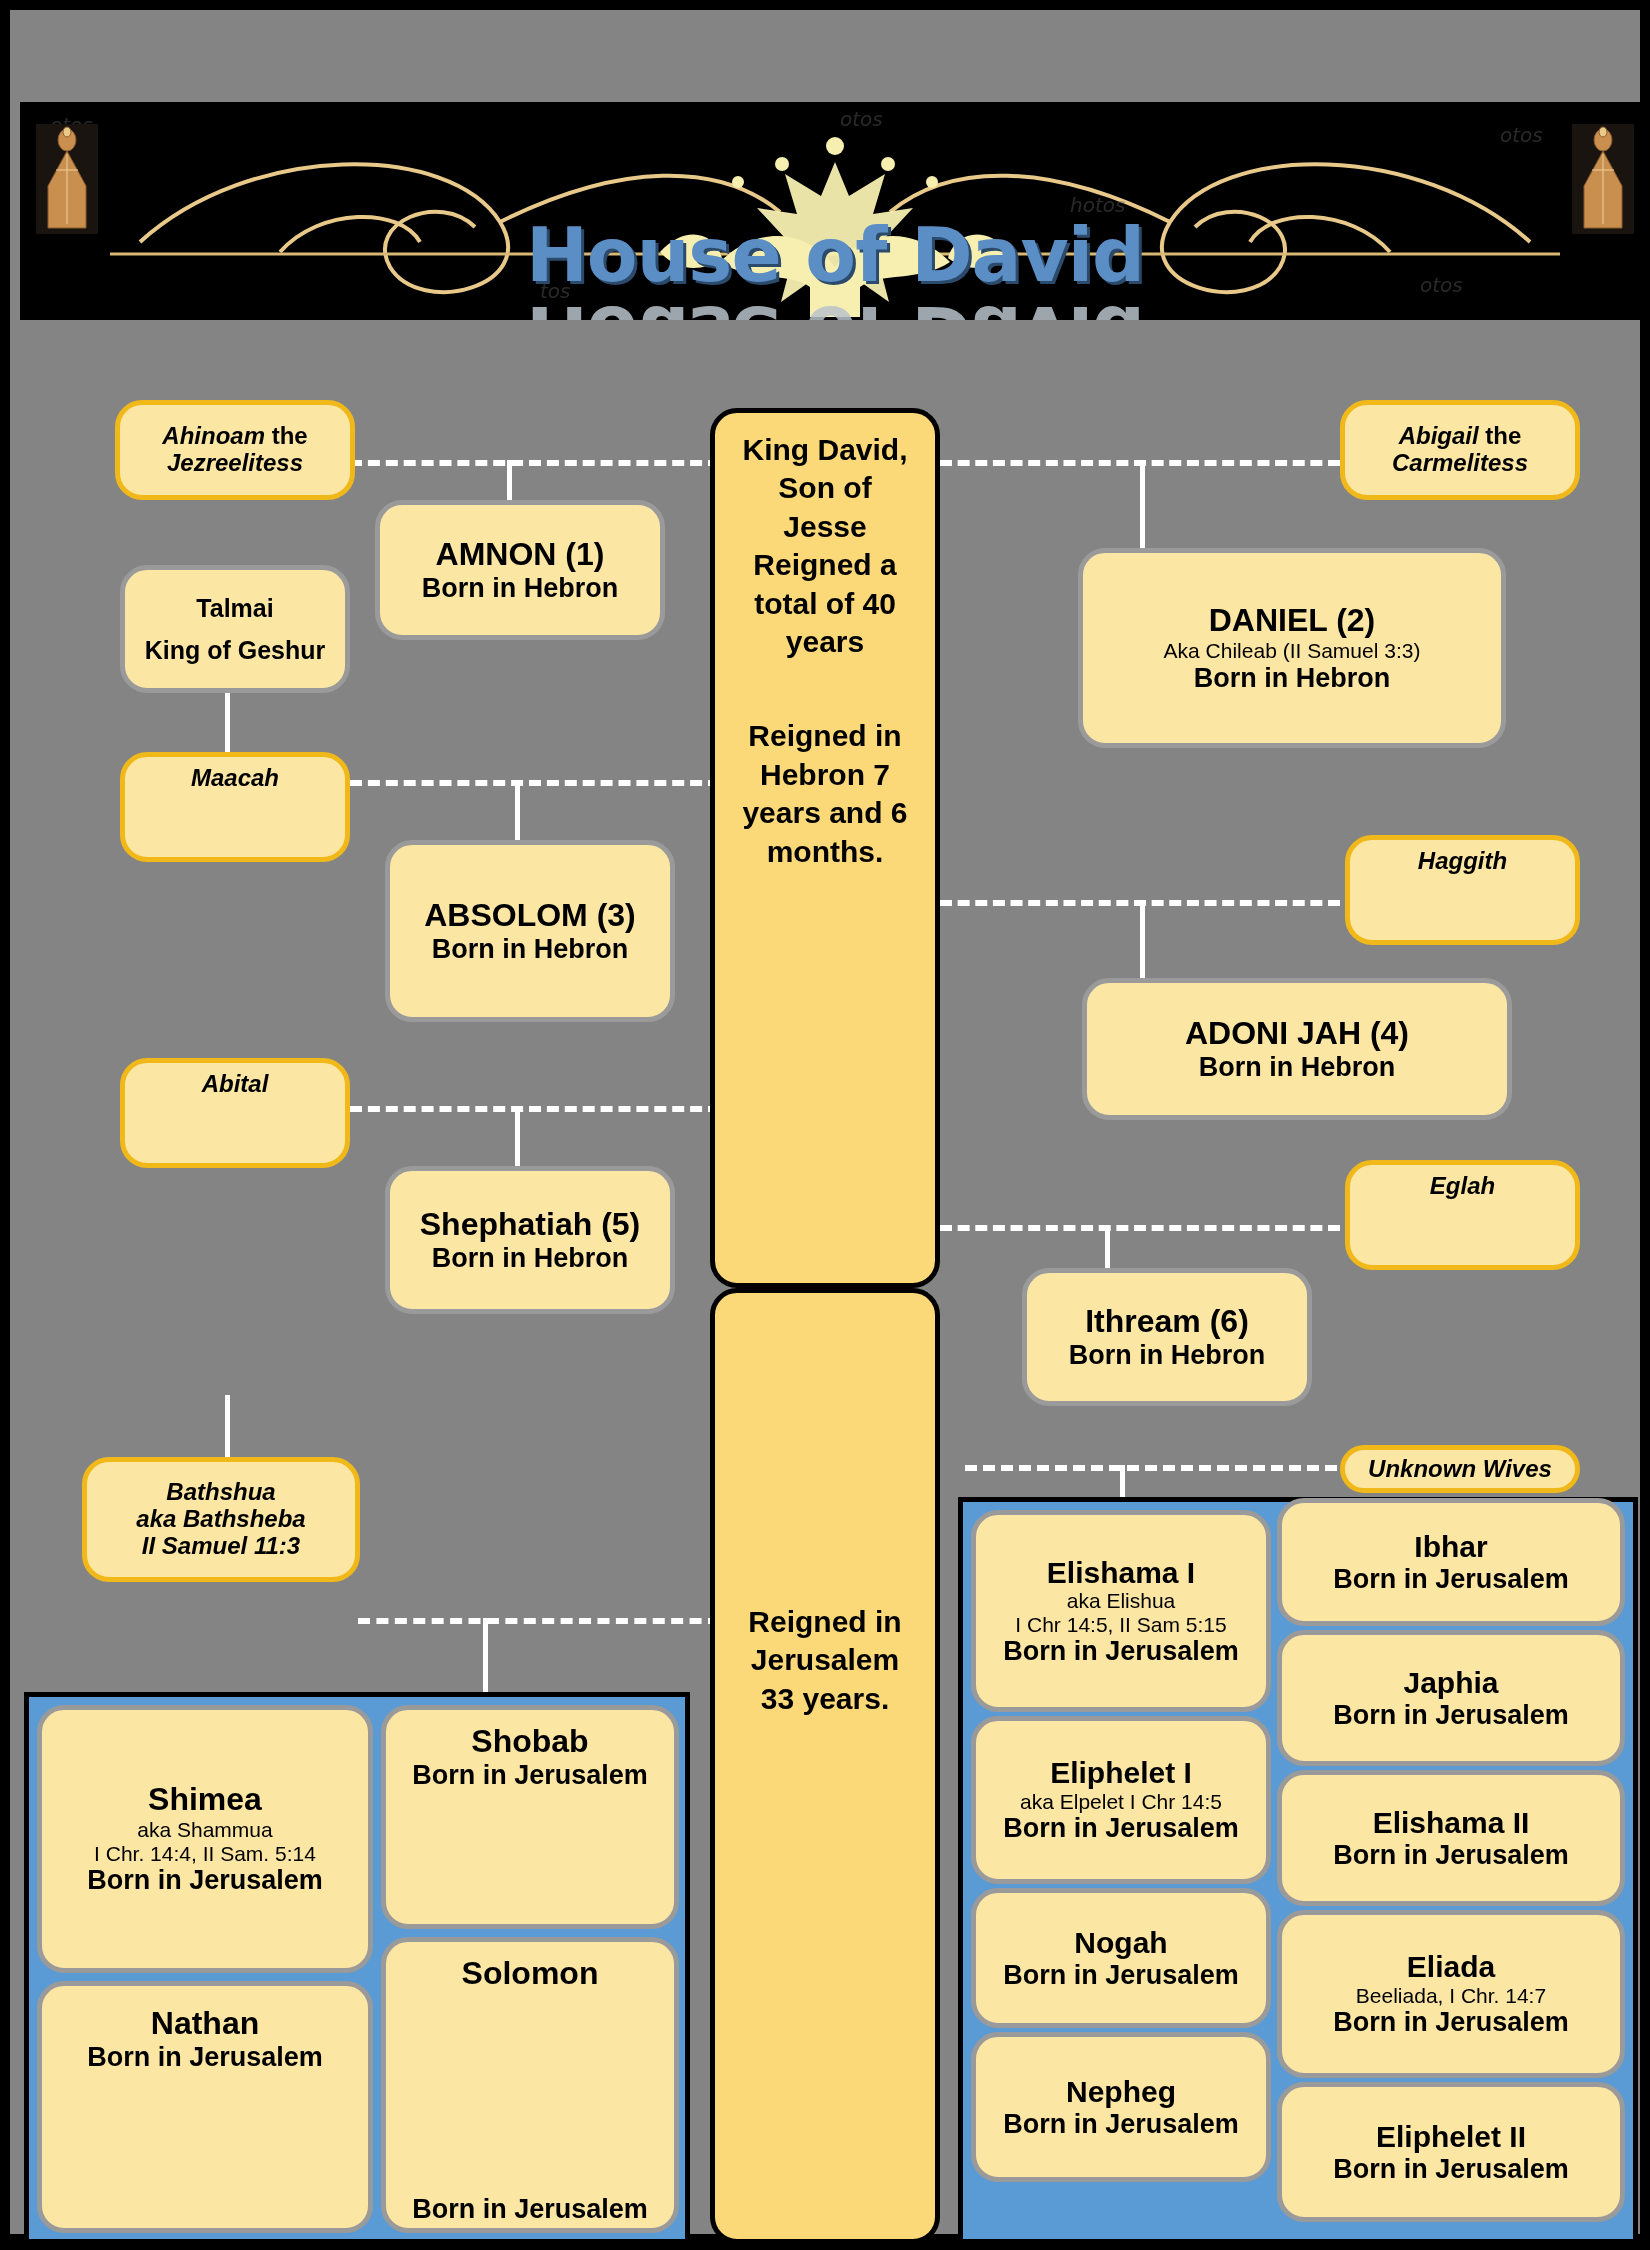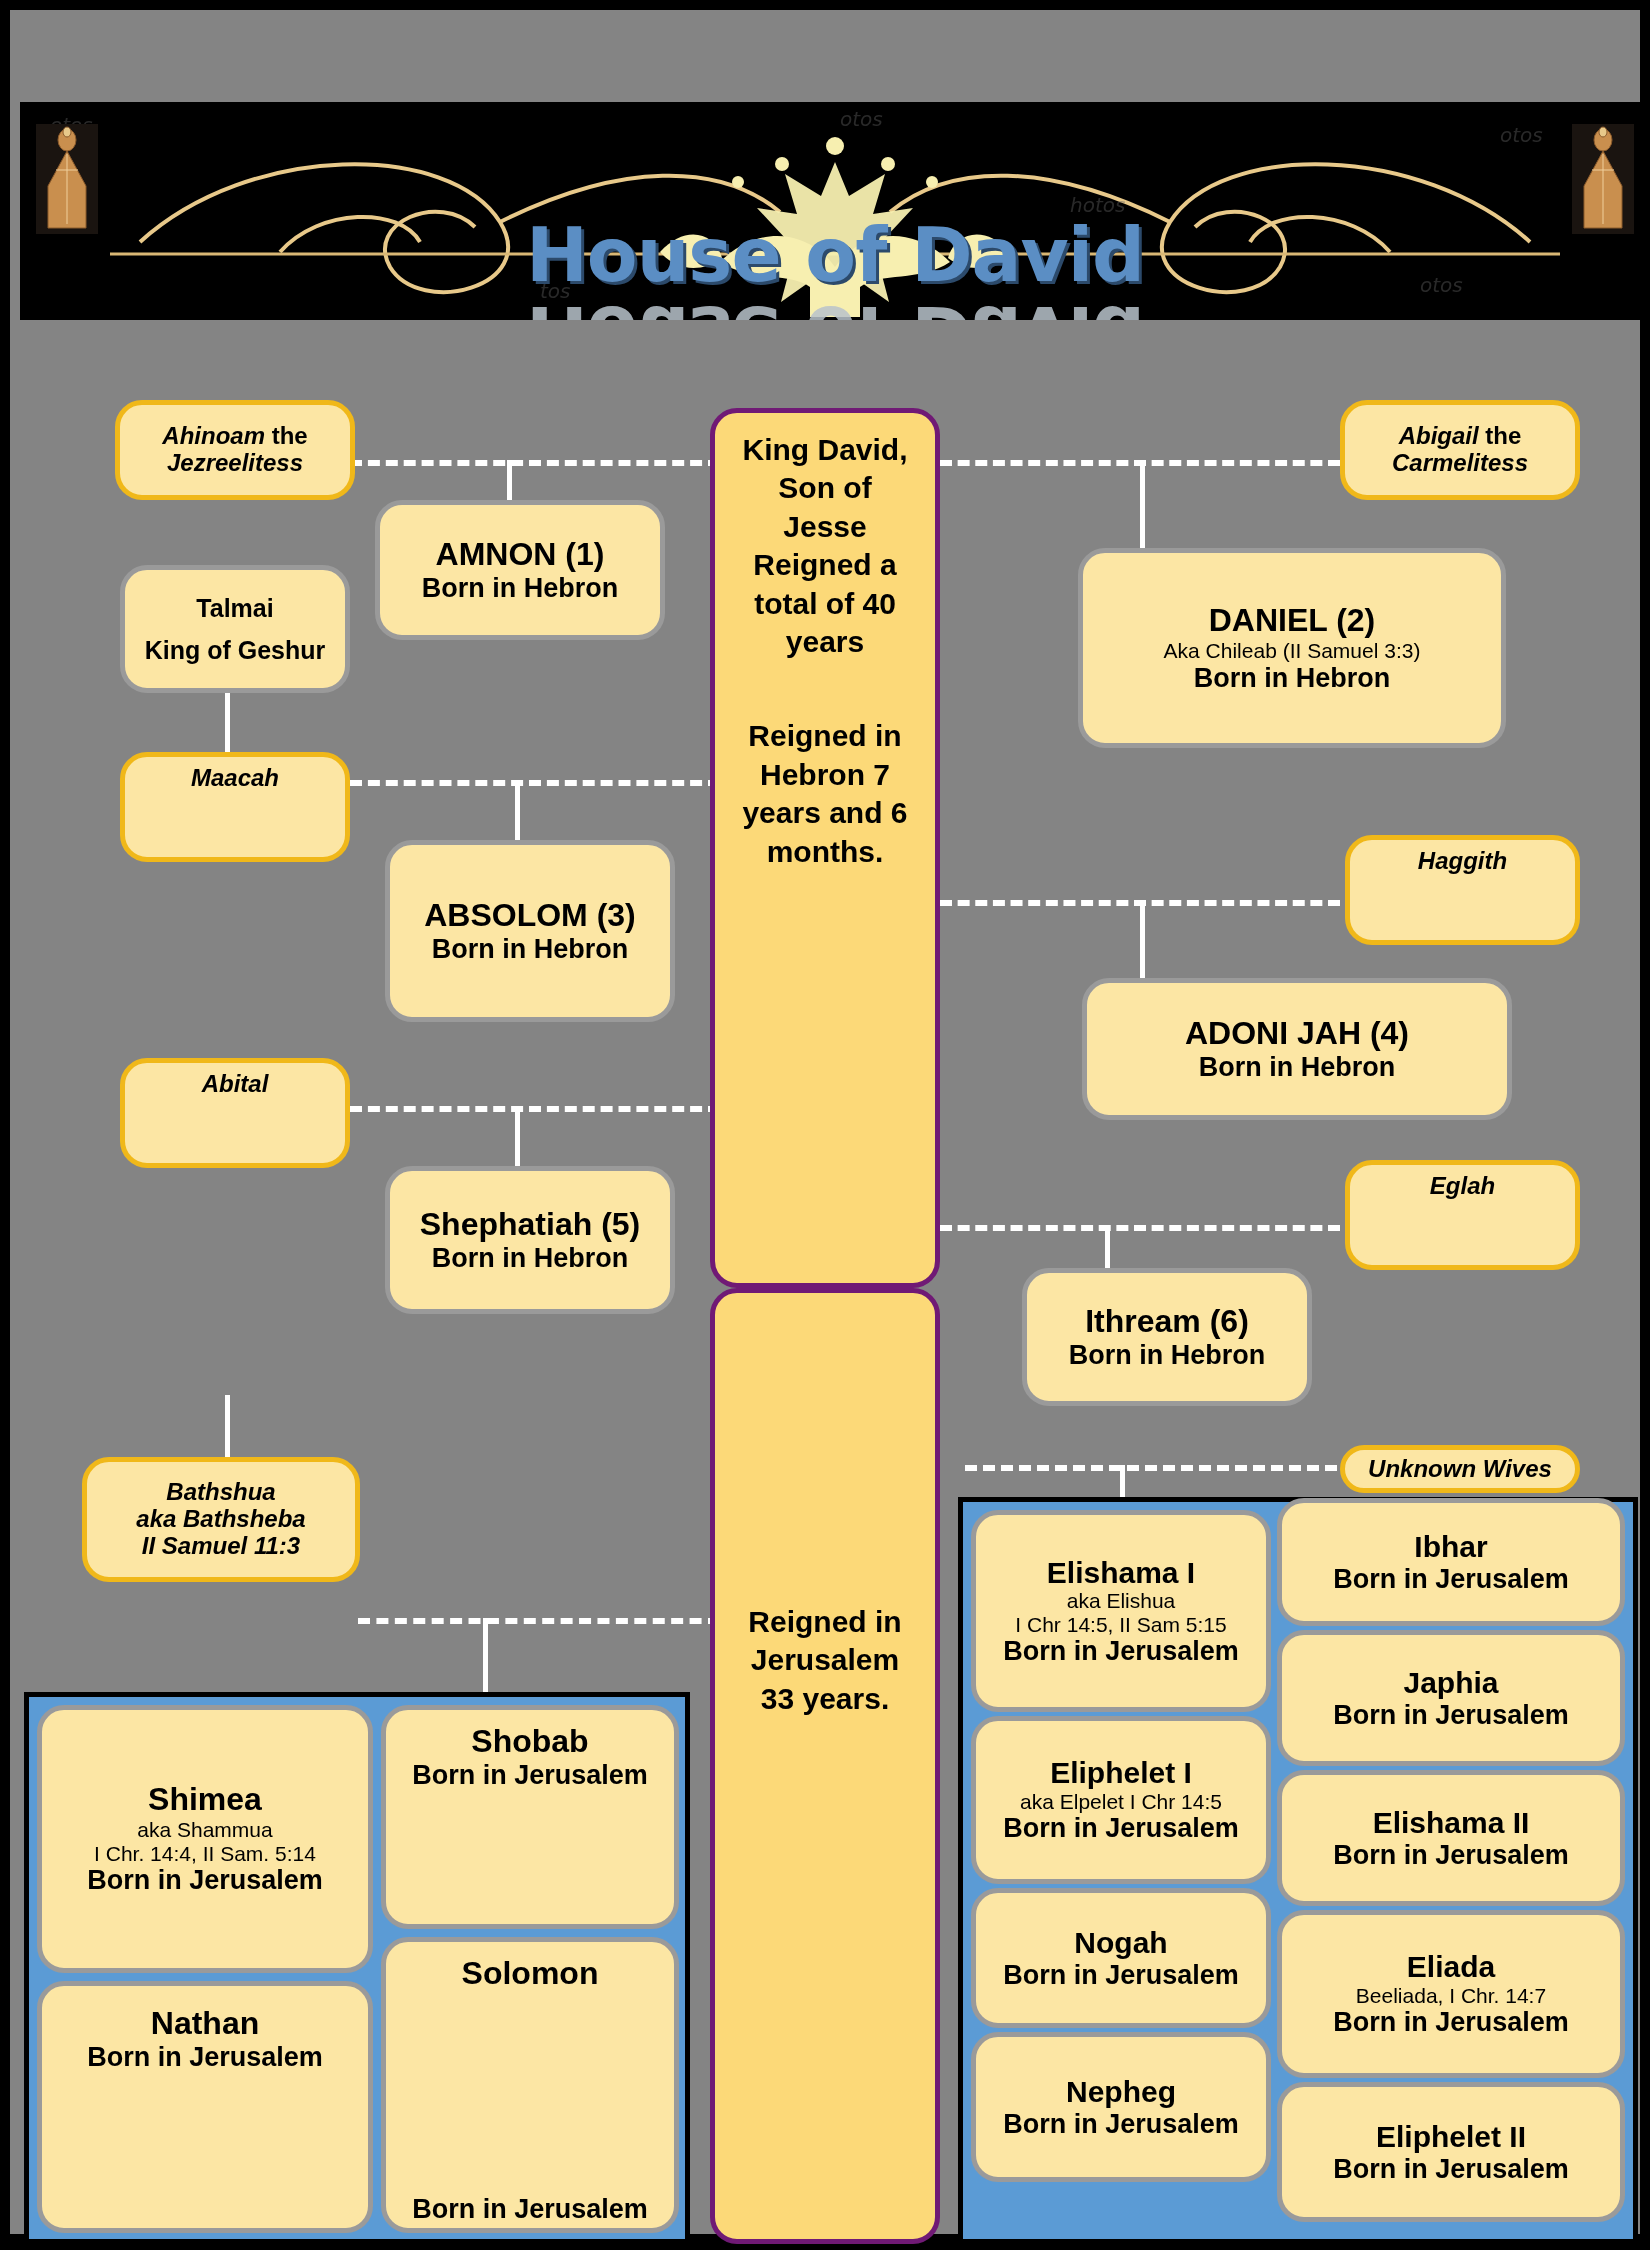--- a/index.html
+++ b/index.html
@@ -26,21 +26,21 @@
   .statue-l{left:16px;}
   .statue-r{right:16px;}
   .statue svg{width:100%;height:100%;}
 
   
   .box{position:absolute;box-sizing:border-box;background:#fce6a4;
        display:flex;flex-direction:column;align-items:center;justify-content:center;
        text-align:center;color:#000;line-height:1.12;padding:4px 6px;border-radius:27px;}
   .b-grey{border:5px solid #9a9a9a;}
   .b-gold{border:5px solid #f0b819;}
-  .b-black{border:5px solid #701a75;background:#fcd978;}
+  .b-black{border:5px solid #000000;background:#fcd978;}
   .wife{font-style:italic;font-weight:bold;font-size:24px;}
   .wife .plain{font-style:normal;font-weight:bold;}
   .name{font-weight:bold;font-size:30px;}
   .name-lg{font-weight:bold;font-size:32px;}
   .sub{font-size:21px;font-weight:normal;}
   .sub-b{font-size:25px;font-weight:bold;}
   .born{font-weight:bold;font-size:27px;}
   .davidline{font-weight:bold;font-size:30px;line-height:1.28;}
 
   

